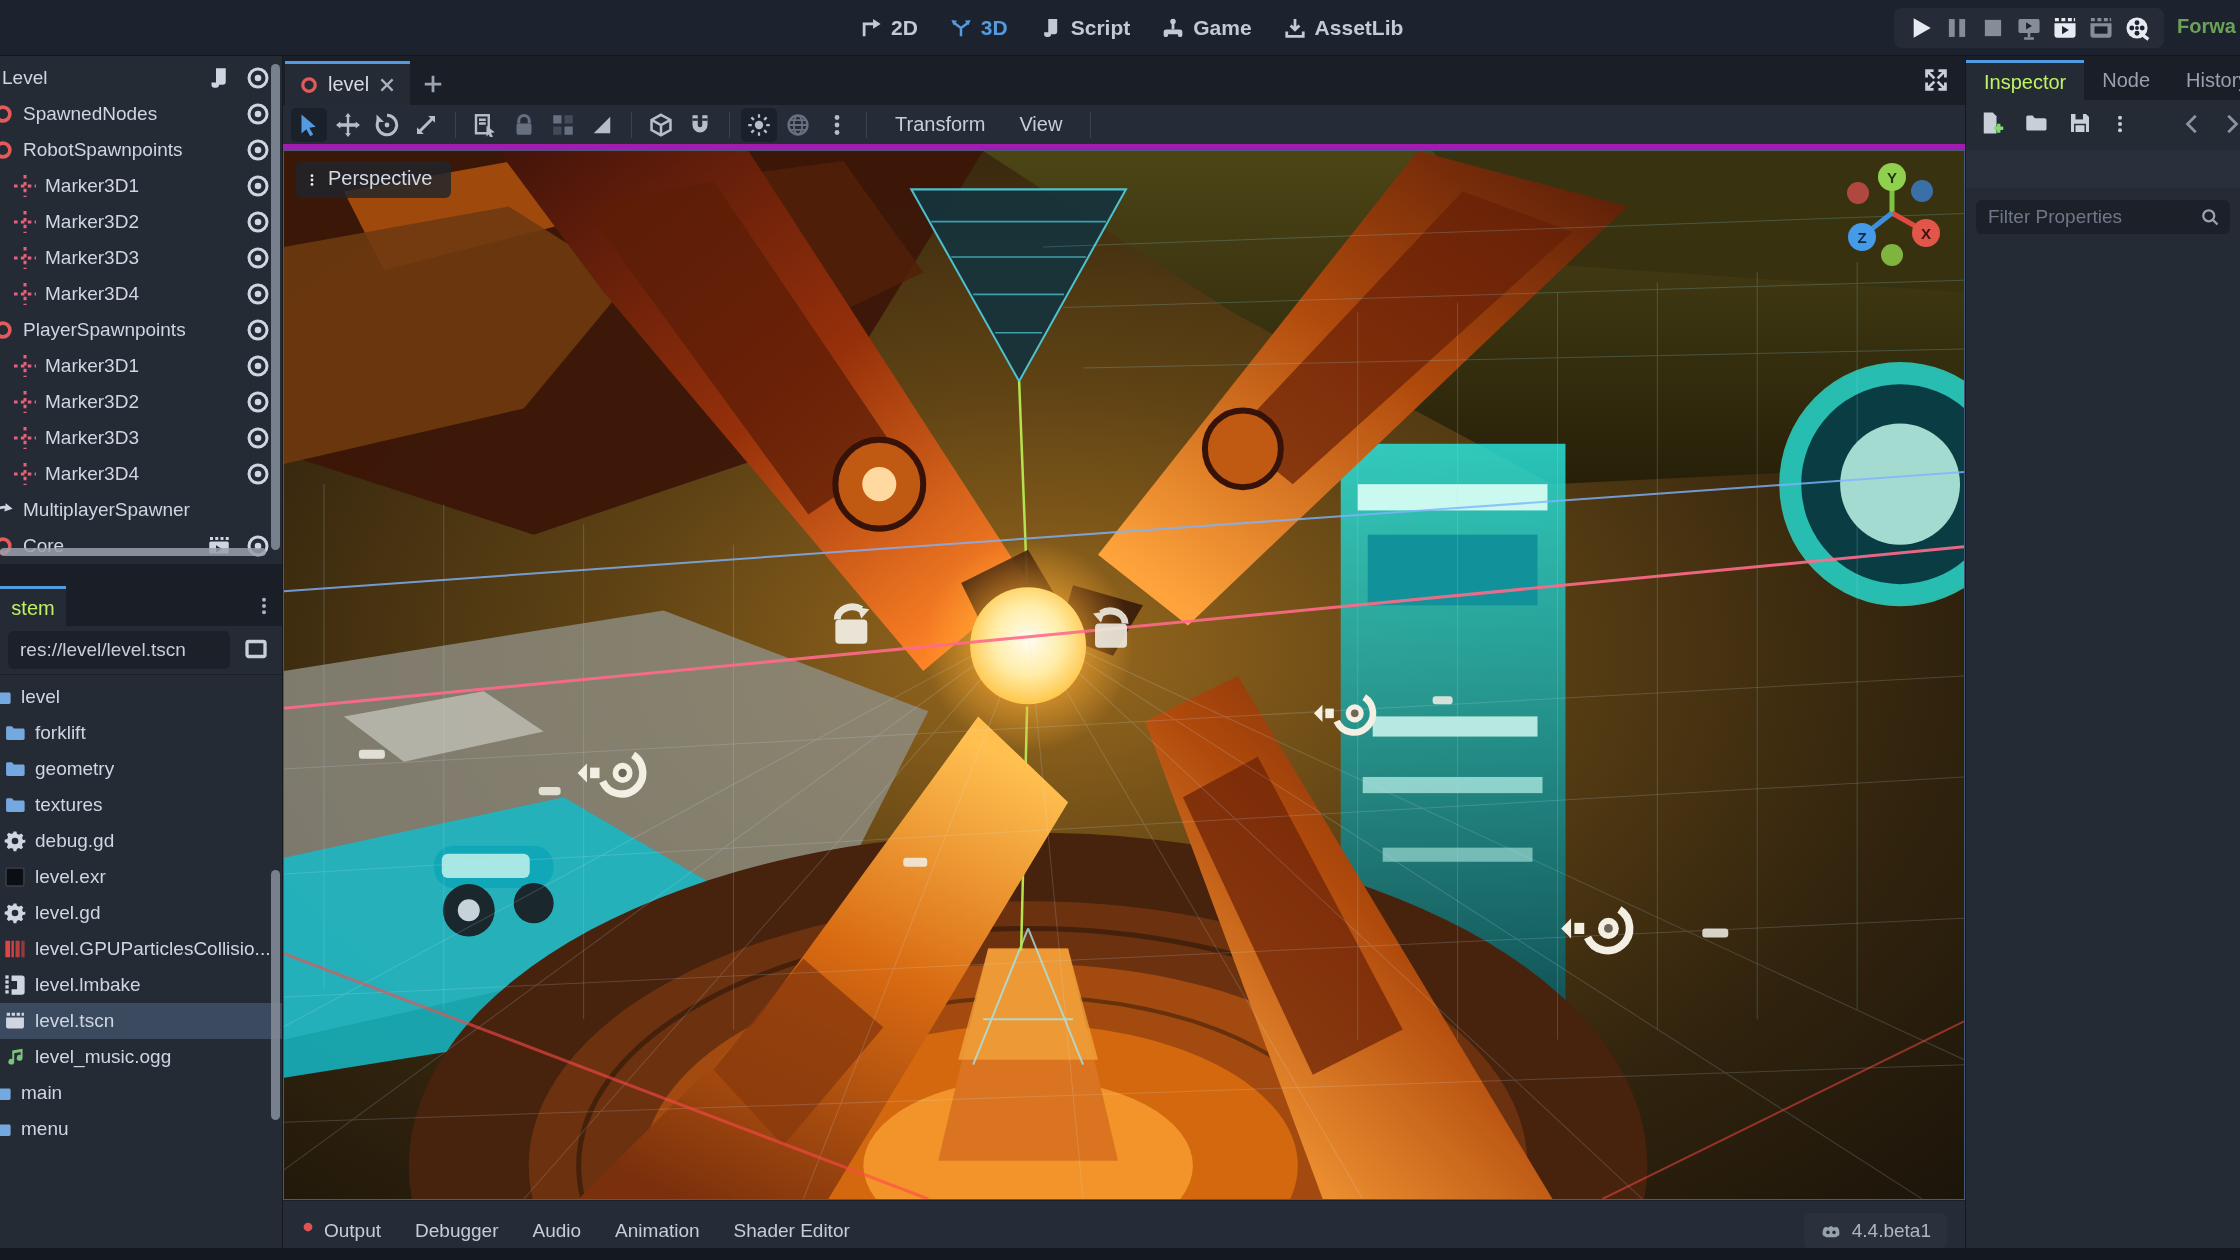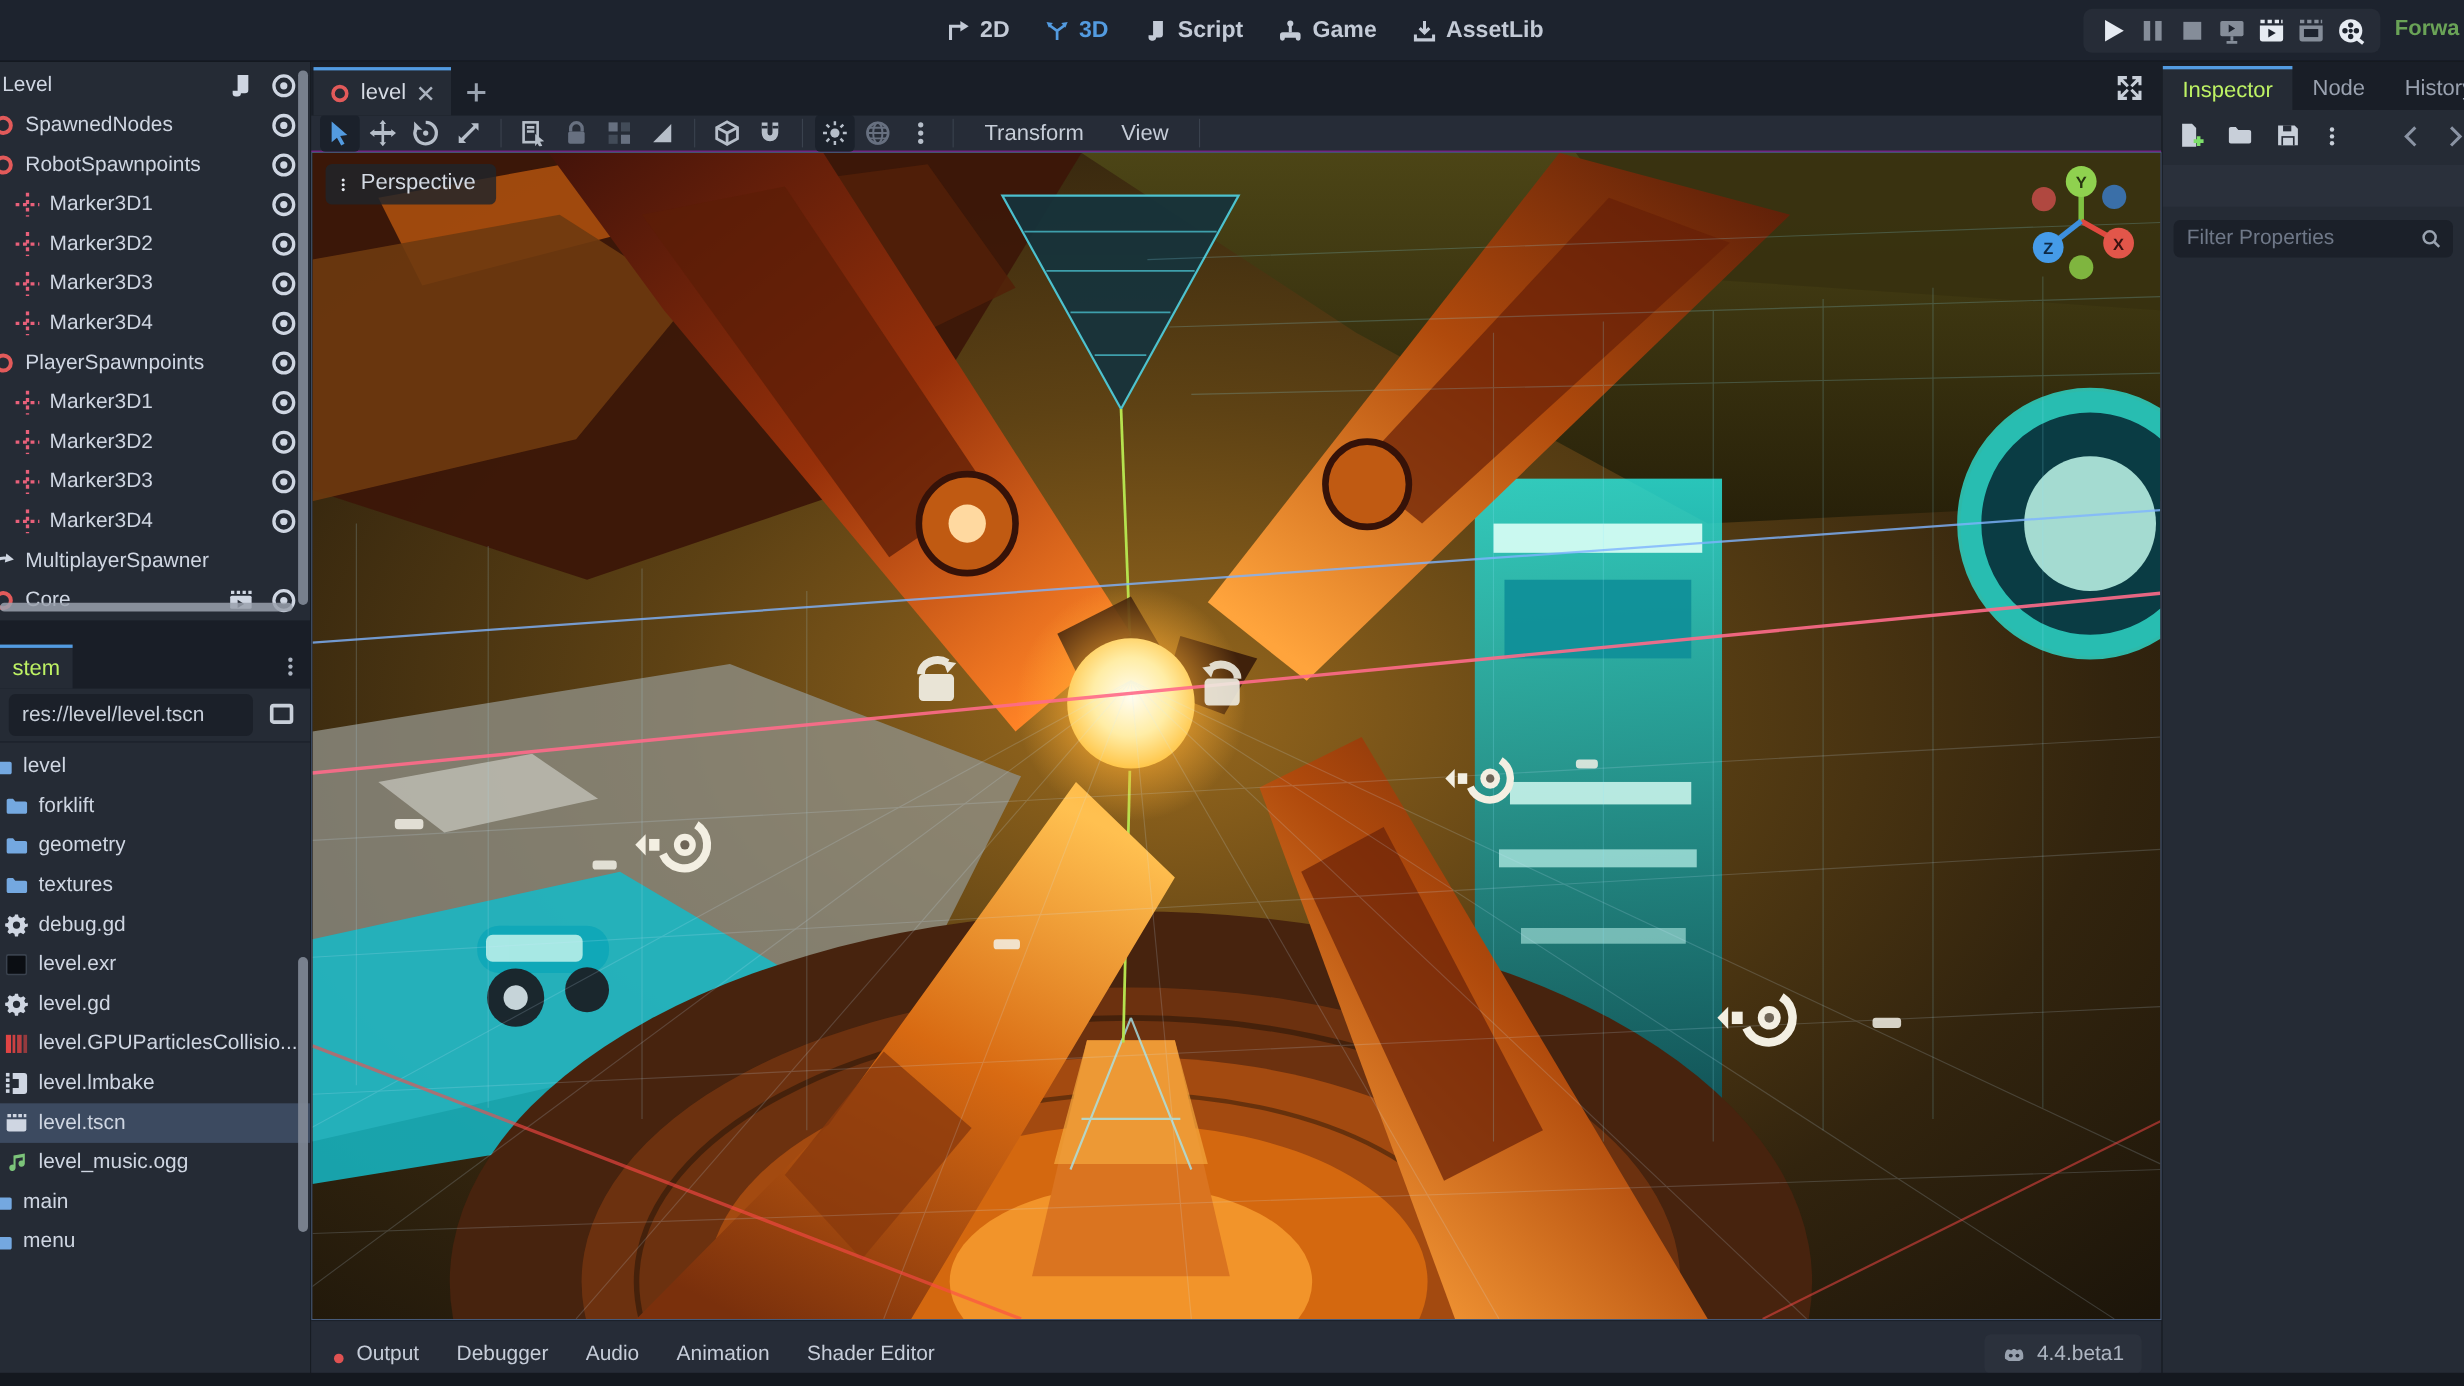--- a/index.html
+++ b/index.html
@@ -73,21 +73,21 @@
   
   .center{flex:1;display:flex;flex-direction:column;min-width:0;background:#252b35}
   .scene-tabbar{height:49px;background:#191e27;display:flex;align-items:flex-end;
     position:relative;padding-left:2px;flex:none}
   .scene-tab{height:44px;display:flex;align-items:center;gap:9px;padding:0 14px;
     background:#252b35;border-top:3px solid #539be0;font-size:20px;color:#d6dbe4}
   .close-btn{background:none;border:none;color:#aab2bf;width:18px;height:18px;padding:0}
   .add-tab{background:none;border:none;color:#9aa3b0;margin:0 0 10px 12px;width:22px;height:22px;padding:0}
   .expand-btn{position:absolute;right:16px;top:11px;background:none;border:none;color:#c8cfd9;
     width:26px;height:26px;padding:0}
-  .toolbar{height:33px;background:#262c37;border-bottom:1px solid #a21caf;
+  .toolbar{height:45px;background:#262c37;border-bottom:6px solid #a21caf;
     display:flex;align-items:center;gap:3px;padding:0 8px;flex:none}
   .tool{width:36px;height:34px;display:flex;align-items:center;justify-content:center;
     background:none;border:none;color:#b6bec9;border-radius:5px;padding:6px}
   .tool.pressed{background:#1b212b}
   .tool.blue{color:#539be0}
   .tool.dim{color:#677080}
   .tool.sep{width:1px;height:26px;background:#3a424e;margin:0 8px;padding:0;border-radius:0}
   .tb-menu{background:none;border:none;color:#c6cdd8;font-size:20px;font-family:inherit;
     padding:0 17px;height:34px}
   .viewport{flex:1;position:relative;overflow:hidden;background:#241a0e;
@@ -95,21 +95,21 @@
   .vp-art{position:absolute;inset:0;width:100%;height:100%}
   .persp{position:absolute;left:12px;top:10px;background:rgba(32,36,43,.82);border:none;
     border-radius:6px;padding:6px 18px 8px 32px;font-size:20px;color:#d3d9e2;font-family:inherit}
   .persp .pdots{position:absolute;left:9px;top:9px;width:14px;height:20px;color:#e6ebf2}
   .axis-gizmo{position:absolute;right:14px;top:2px;width:116px;height:116px}
   .axis-gizmo text{font-family:"Liberation Sans",sans-serif;font-size:15px;font-weight:bold;
     text-anchor:middle}
   .bottom-bar{height:60px;background:#262c37;border-top:1px solid #1b212b;display:flex;
     align-items:center;gap:34px;padding:0 18px;flex:none}
   .bb-tab{background:none;border:none;color:#c6cdd9;font-size:19px;font-family:inherit;
-    display:flex;align-items:flex-end;gap:9px}
+    display:flex;align-items:flex-start;gap:9px}
   .bb-tab .icon{width:14px;height:14px}
   .version{margin-left:auto;display:flex;align-items:center;gap:10px;background:#2b313c;
     border-radius:6px;padding:7px 16px;color:#aeb6c2;font-size:19px}
 
   
   .right-dock{width:275px;background:#252b35;border-left:1px solid #141920;
     display:flex;flex-direction:column;flex:none;overflow:hidden}
   .insp-toolbar{height:48px;display:flex;align-items:center;gap:16px;padding:0 12px;flex:none}
   .insp-toolbar .spacer{flex:1}
   .insp-info{height:38px;margin:2px 0 4px;background:#2a303b;flex:none}

